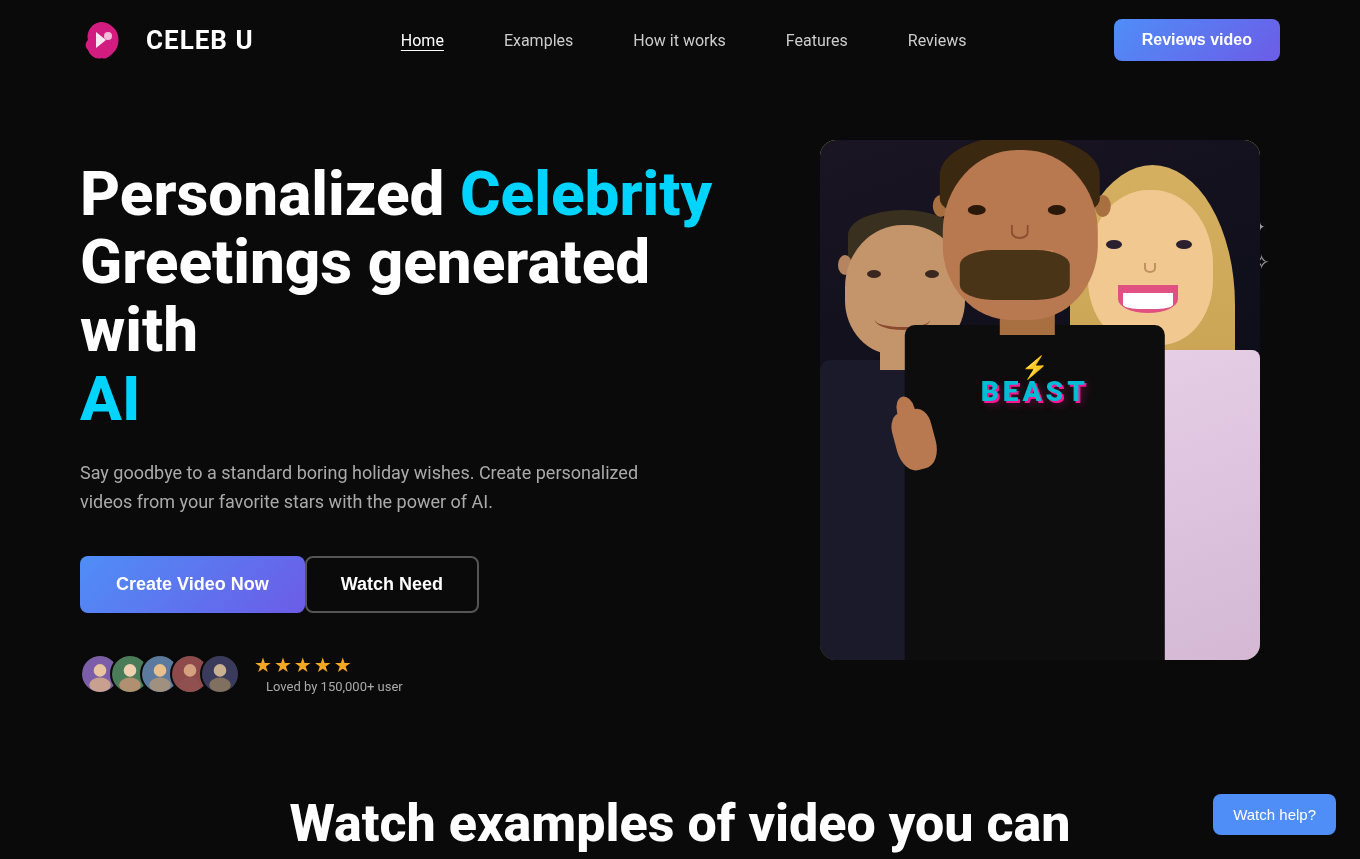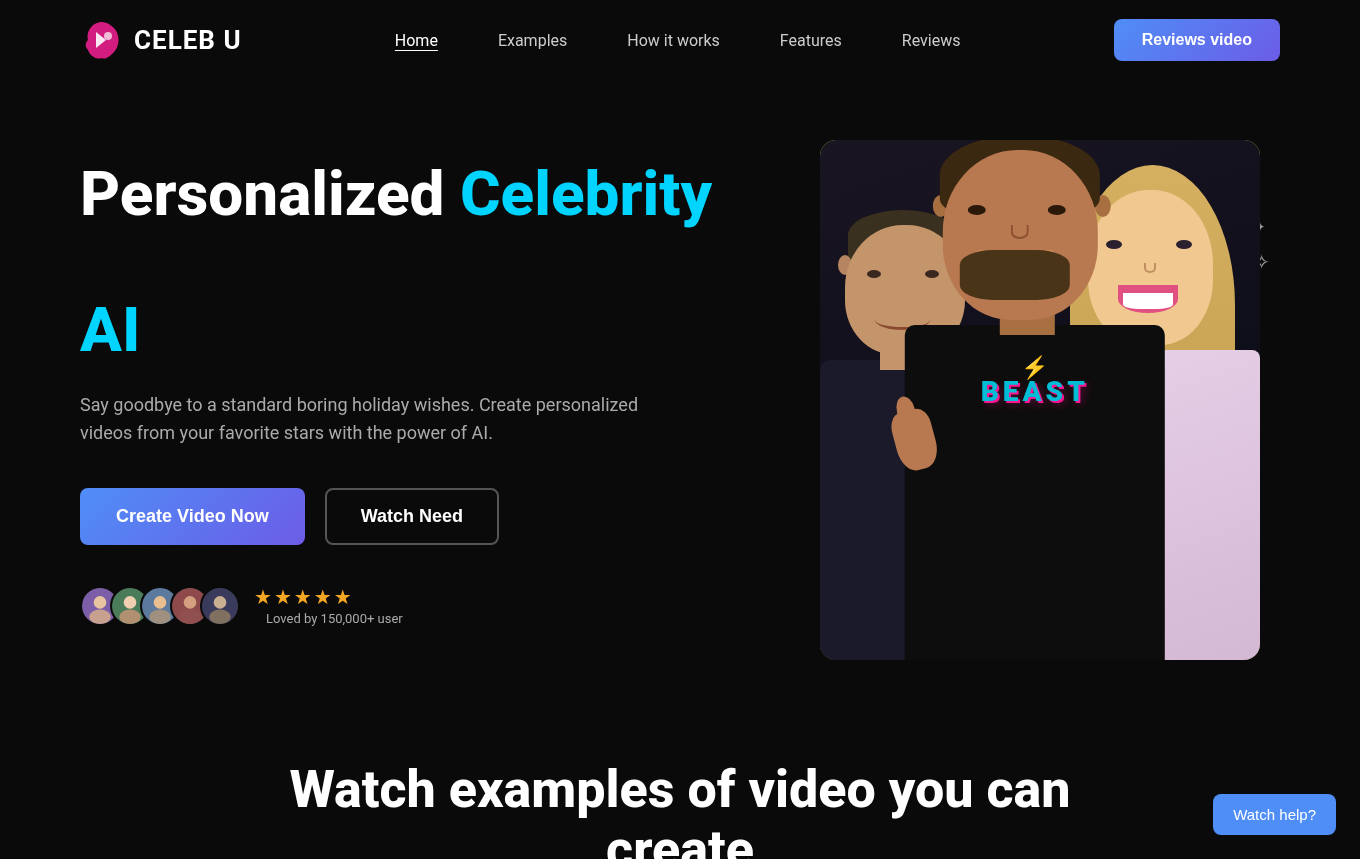--- a/index.html
+++ b/index.html
@@ -19,21 +19,21 @@
       align-items: center;
       justify-content: space-between;
       padding: 0 80px;
       height: 80px;
       background: #0a0a0a;
     }
 
     .logo-area {
       display: flex;
       align-items: center;
-      gap: 10px;
+      gap: 22px;
     }
 
     .logo-icon {
       width: 44px;
       height: 44px;
     }
 
     .logo-text {
       font-size: 26px;
       font-weight: 700;
@@ -101,21 +101,20 @@
     .hero-subtitle {
       font-size: 18px;
       color: #aaaaaa;
       line-height: 1.6;
       margin-bottom: 40px;
       max-width: 560px;
     }
 
     .hero-buttons {
       display: flex;
-      gap: 20px;
       margin-bottom: 40px;
       align-items: flex-end;
     }
 
     .btn-create {
       background: linear-gradient(135deg, #4f8ef7, #6c5ce7);
       color: white;
       border: none;
       padding: 18px 36px;
       border-radius: 8px;
@@ -267,21 +266,21 @@
     <li><a href="#">Reviews</a></li>
   </ul>
 
   <button class="nav-create-btn">Reviews video</button>
 </nav>
 
 <section class="hero">
   <div class="hero-left">
     <h1 class="hero-title">
       <span>Personalized </span><span class="cyan">Celebrity</span><br>
-      <br>
+      <span>Greetings generated with</span><br>
       <span class="cyan">AI</span>
     </h1>
     <p class="hero-subtitle">Say goodbye to a standard boring holiday wishes. Create personalized videos from your favorite stars with the power of AI.</p>
 
     <div class="hero-buttons">
       <button class="btn-create">Create Video Now</button>
       <button class="btn-demo">Watch Need</button>
     </div>
 
     <div class="social-proof">

